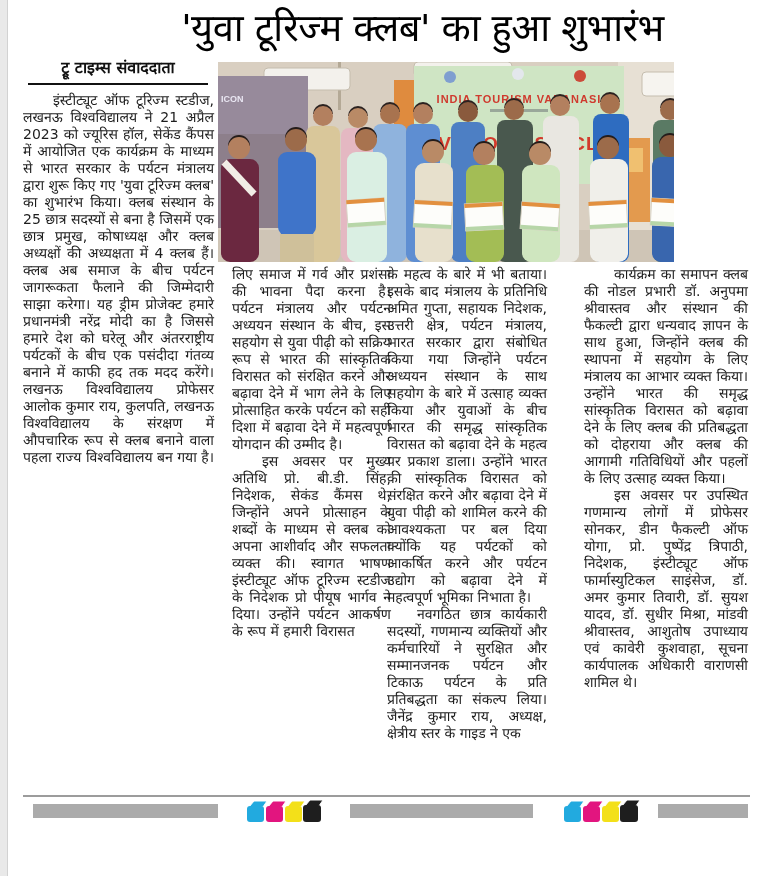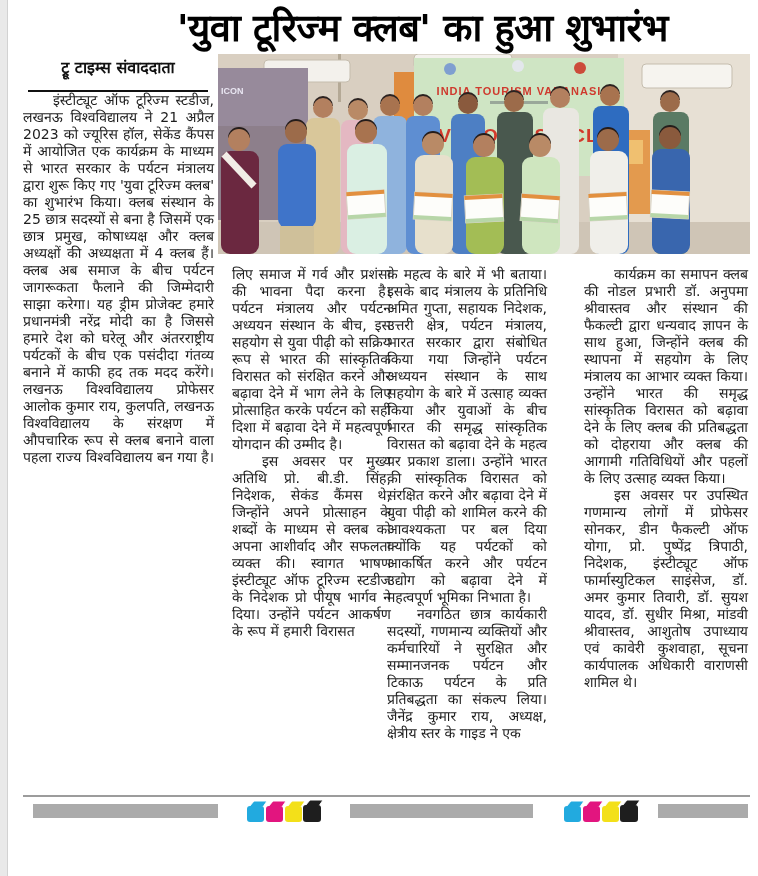--- a/index.html
+++ b/index.html
@@ -7,34 +7,34 @@
     width:758px;height:876px;position:relative;background:#ffffff;
     font-family:"Liberation Serif","DejaVu Serif",serif;
     color:#1c1c1c;overflow:hidden;
   }
   .page-edge{
     position:absolute;left:0;top:0;width:7px;height:876px;
     background:#e9e9e9;border-right:1px solid #d2d2d2;
   }
   .headline{
     position:absolute;left:95px;right:8px;top:2px;
-    text-align:center;font-size:38px;line-height:52px;font-weight:700;
+    text-align:center;font-size:38px;line-height:52px;font-weight:400;
     color:#000;font-family:"DejaVu Sans","Liberation Sans",sans-serif;
     letter-spacing:-0.5px;white-space:nowrap;
   }
   .byline-wrap{
     position:absolute;left:28px;top:56px;width:180px;
-    border-bottom:2px solid #111;padding-bottom:12px;text-align:center;
+    border-bottom:2px solid #111;padding-bottom:5px;text-align:center;
   }
   .byline{
     font-size:16px;font-weight:700;color:#111;
     font-family:"DejaVu Sans","Liberation Sans",sans-serif;
   }
   .photo{
-    position:absolute;left:218px;top:54px;width:532px;height:200px;
+    position:absolute;left:218px;top:62px;width:456px;height:200px;
     background:#0ea5e9;overflow:hidden;
   }
   .col{
     position:absolute;text-align:justify;
     font-size:14px;line-height:17px;color:#1d1d1d;
     font-family:"DejaVu Sans","Liberation Sans",sans-serif;
   }
   .col p{margin:0;}
   .col p.indent{text-indent:30px;}
   #col1{left:23px;top:92px;width:191px;height:698px;}

